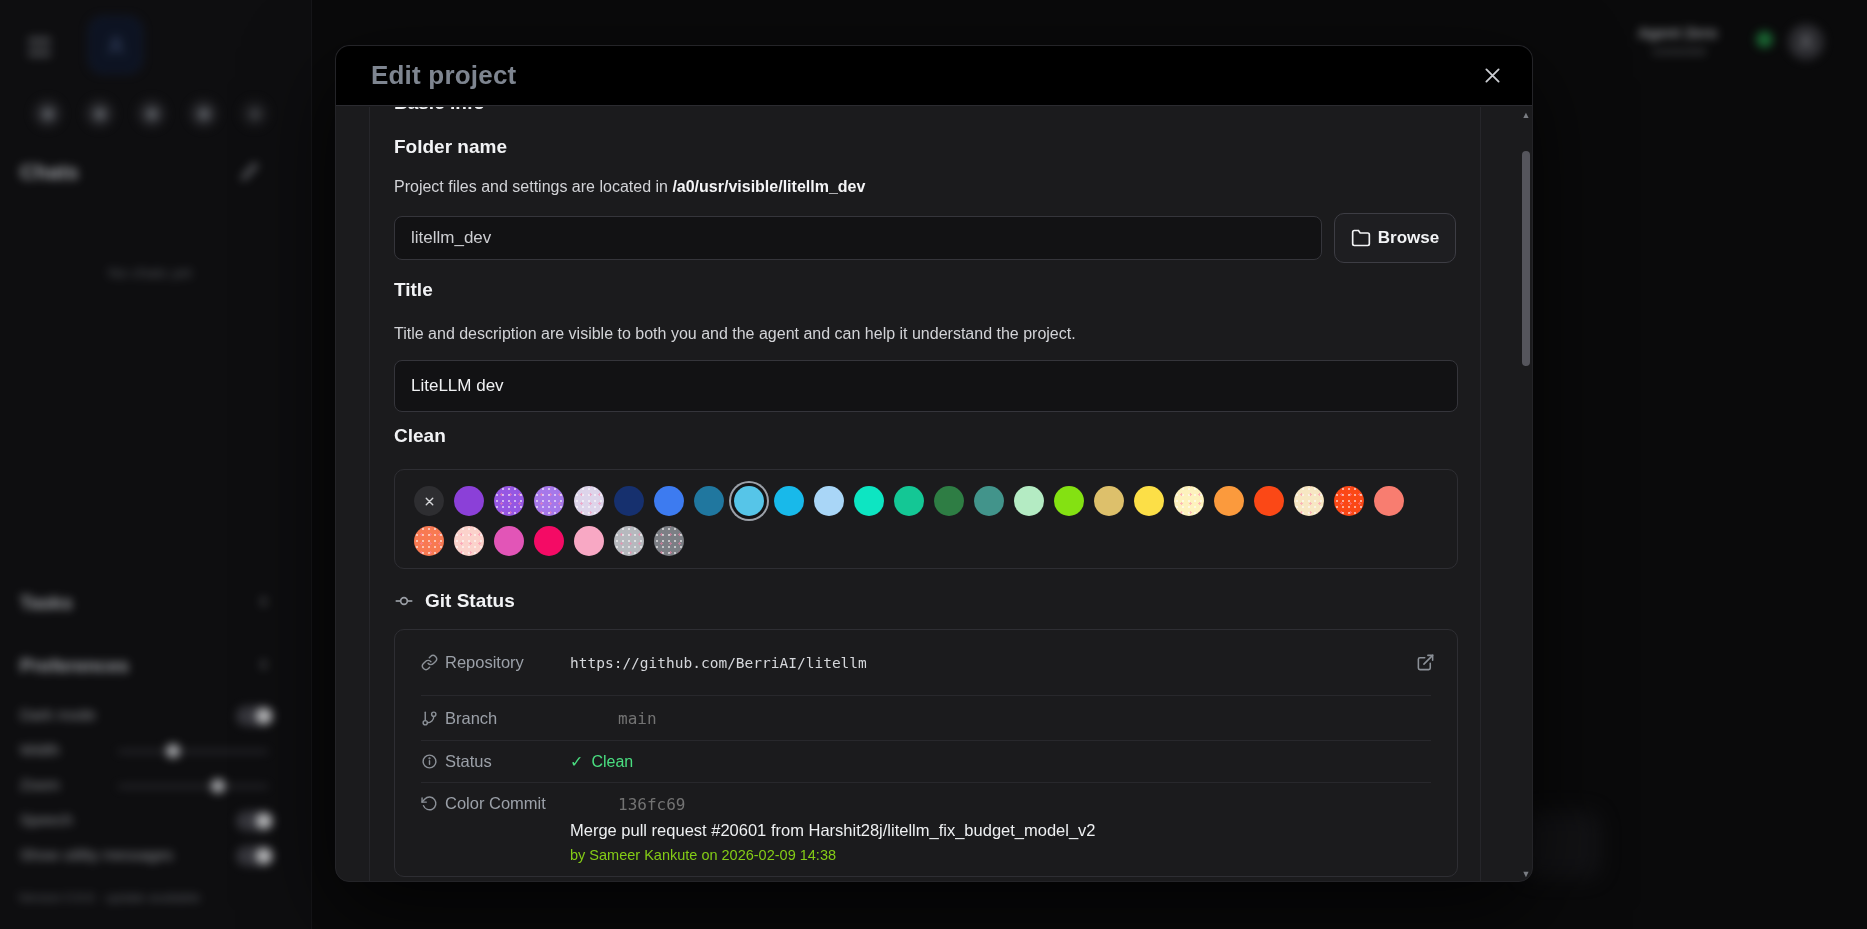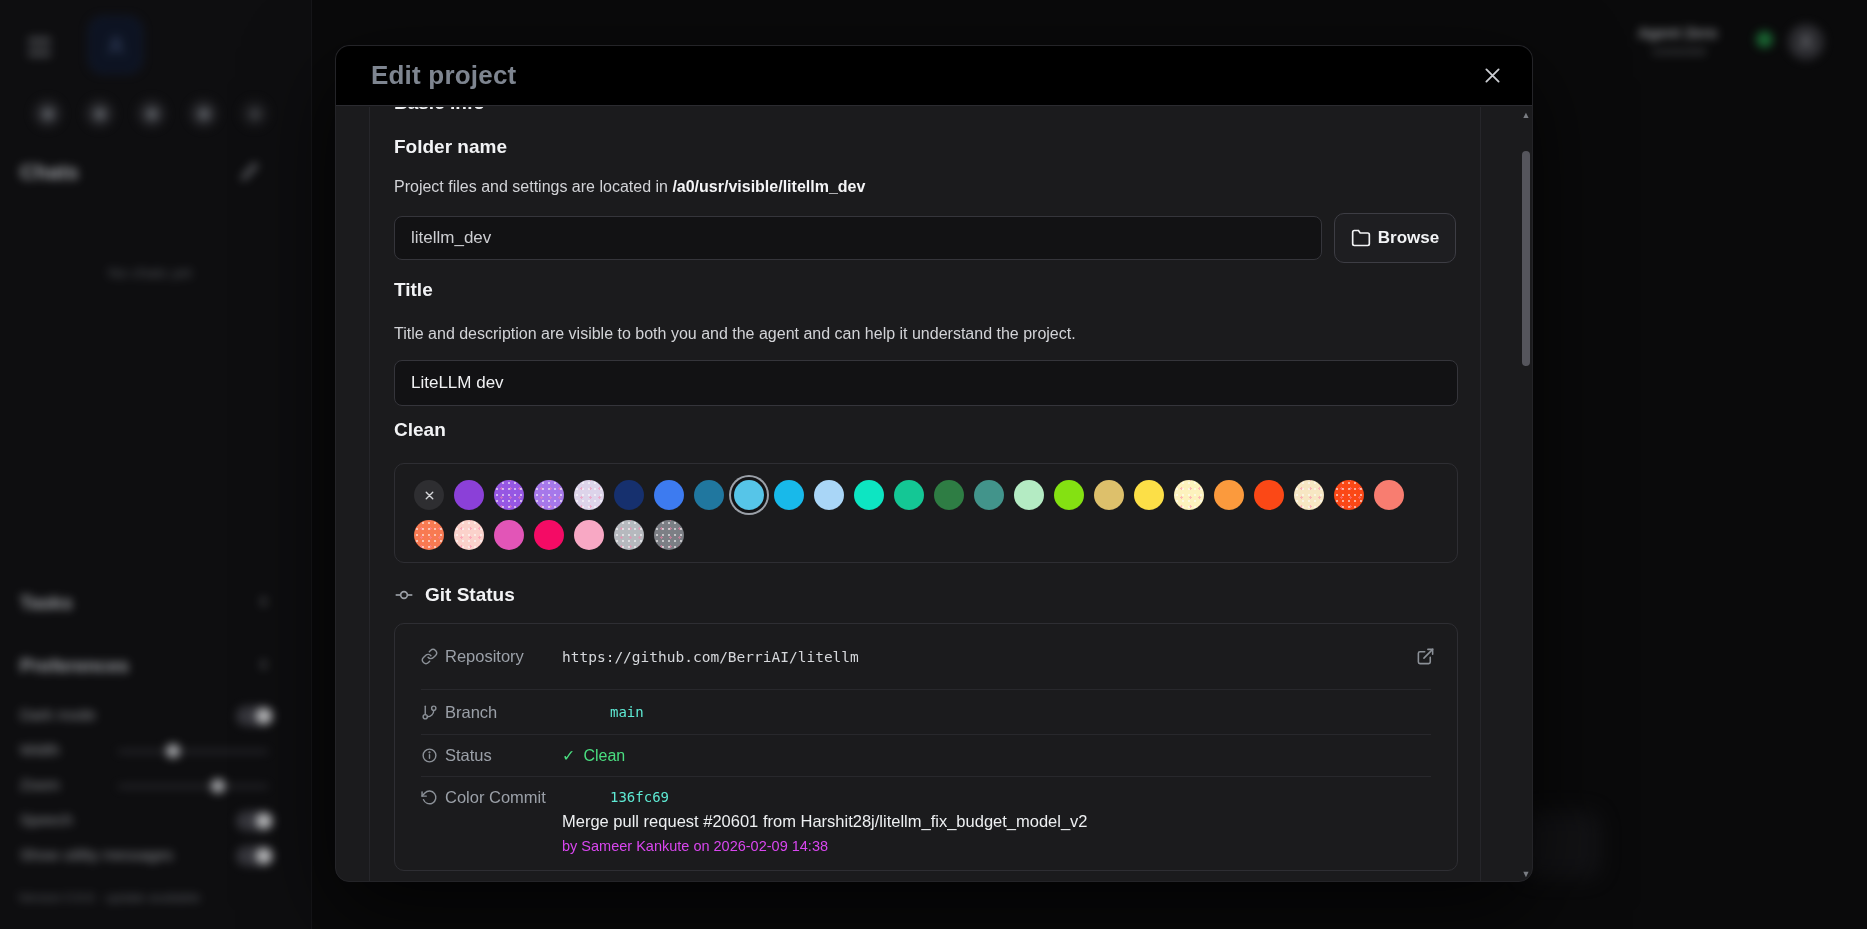--- a/index.html
+++ b/index.html
@@ -43,50 +43,50 @@
   .content-frame { position:absolute; top:61px; left:33px; width:1112px; bottom:0; border-left:1px solid #26262a; border-right:1px solid #26262a; padding:0 21px 0 24px; overflow:hidden; }
   .clip-heading { height:7px; overflow:hidden; }
   .clip-heading span { display:block; font-size:19px; font-weight:bold; color:#f2f3f5; margin-top:-15px; }
   .h2 { font-size:19px; font-weight:bold; color:#f2f3f5; line-height:22px; }
   .desc { font-size:16px; color:#d2d3d7; line-height:21px; }
   .desc b { color:#f4f4f6; }
 
   .folder-row { display:flex; align-items:center; gap:12px; margin-top:16px; height:50px; }
   .text-input { background:#121214; border:1px solid #35353b; border-radius:8px; height:44px; padding:0 16px; font-size:17px; color:#cdced2; font-family:"Liberation Sans", sans-serif; outline:none; }
   .folder-input { width:928px; }
-  .title-input { width:1064px; height:46px; color:#f0f1f3; margin-top:16px; }
+  .title-input { width:1064px; height:52px; color:#f0f1f3; margin-top:16px; }
   .browse-btn { width:122px; height:50px; border-radius:10px; background:#1e1e21; border:1px solid #3d3d44; color:#f2f3f5; font-size:17px; font-weight:bold; display:flex; align-items:center; justify-content:center; gap:7px; cursor:pointer; font-family:"Liberation Sans", sans-serif; }
 
   .mt-sliver { margin-top:0; }
   .mt-folder { margin-top:22px; }
   .mt-desc1 { margin-top:18px; }
   .mt-title { margin-top:16px; }
   .mt-desc2 { margin-top:22px; }
   .mt-color { margin-top:13px; }
 
   .color-box { margin-top:22px; width:1064px; height:100px; border:1px solid #2e2e33; border-radius:10px; padding:16px 19px; display:flex; flex-direction:column; gap:10px; }
   .swatch-row { display:flex; gap:10px; }
   .swatch { width:30px; height:30px; border-radius:50%; cursor:pointer; flex:none; display:flex; align-items:center; justify-content:center; }
   .swatch.dotted { background-image:radial-gradient(circle, rgba(255,255,255,.55) 1.1px, transparent 1.5px), radial-gradient(circle, rgba(255,128,170,.5) 1px, transparent 1.4px); background-size:6px 6px, 9px 9px; background-position:0 0, 3px 4px; }
   .swatch.selected { box-shadow:0 0 0 3px #141416, 0 0 0 5px #9ba0a8; }
 
   .git-heading { margin-top:21px; display:flex; align-items:center; gap:11px; }
   .git-box { margin-top:17px; width:1064px; height:248px; border:1px solid #2e2e33; border-radius:10px; overflow:hidden; }
-  .gitrow { display:flex; align-items:center; padding-left:26px; }
+  .gitrow { display:flex; align-items:center; padding-left:26px;gap:8px; }
   .gitdiv { height:1px; background:#28282c; margin:0 26px; }
   .glabel { display:flex; align-items:center; gap:7px; width:141px; flex:none; color:#9ba0a8; font-size:16.5px; }
   .glabel svg { flex:none; }
   .mono { font-family:"DejaVu Sans Mono", monospace; }
   .repo-val { font-size:14.5px; color:#d5d7db; }
-  .dim-val { font-size:14px; color:#5eead4;padding-left:48px; }
+  .dim-val { font-size:16px; color:#737373;padding-left:48px; }
   .ext-link { margin-left:auto; margin-right:22px; background:none; border:none; cursor:pointer; display:flex; }
   .status-val { font-size:16px; color:#4ade80; display:flex; gap:8px; align-items:center; }
   .commit-col { display:flex; flex-direction:column; padding-top:2px; }
   .commit-msg { font-size:16.5px; color:#eef0f2; margin-top:7px; }
-  .commit-by { font-size:14.5px; color:#d946ef; margin-top:7px; }
+  .commit-by { font-size:14.5px; color:#84cc16; margin-top:7px; }
   .row-repo { height:65px; }
   .row-branch { height:44px; }
   .row-status { height:41px; }
   .row-commit { height:95px; align-items:flex-start; padding-top:10px; }
 
   .sb-arrow { position:absolute; left:1180px; width:20px; text-align:center; font-size:9px; color:#7a7d83; cursor:pointer; background:none; border:none; }
   .sb-up { top:64px; }
   .sb-down { top:823px; }
   .sb-thumb { position:absolute; left:1186px; top:105px; width:8px; height:215px; background:#55555c; border-radius:4px; cursor:pointer; }
 </style>

